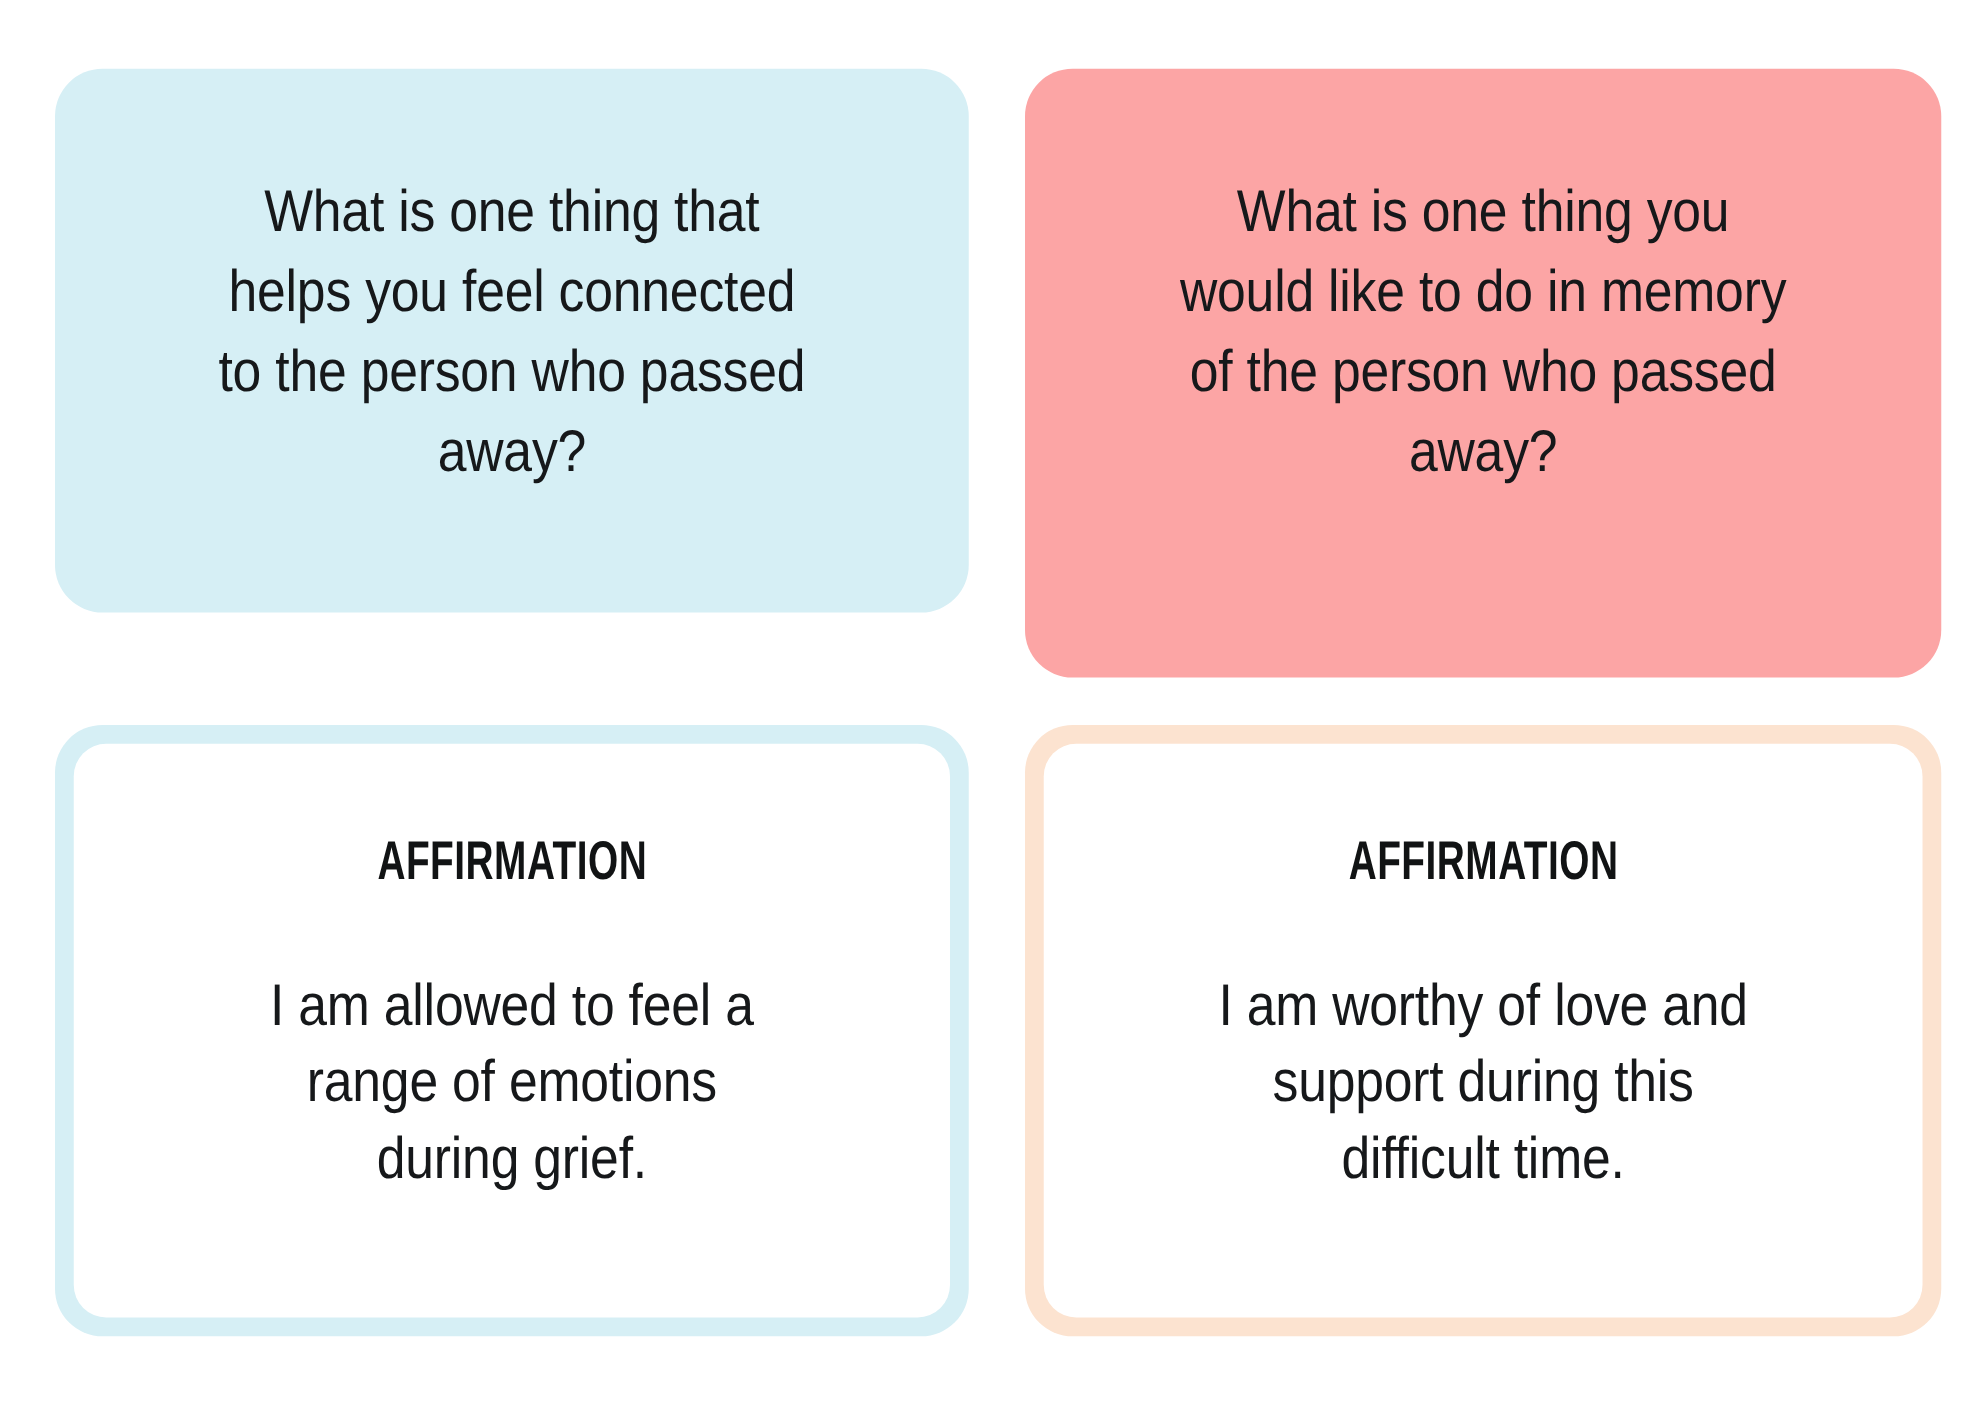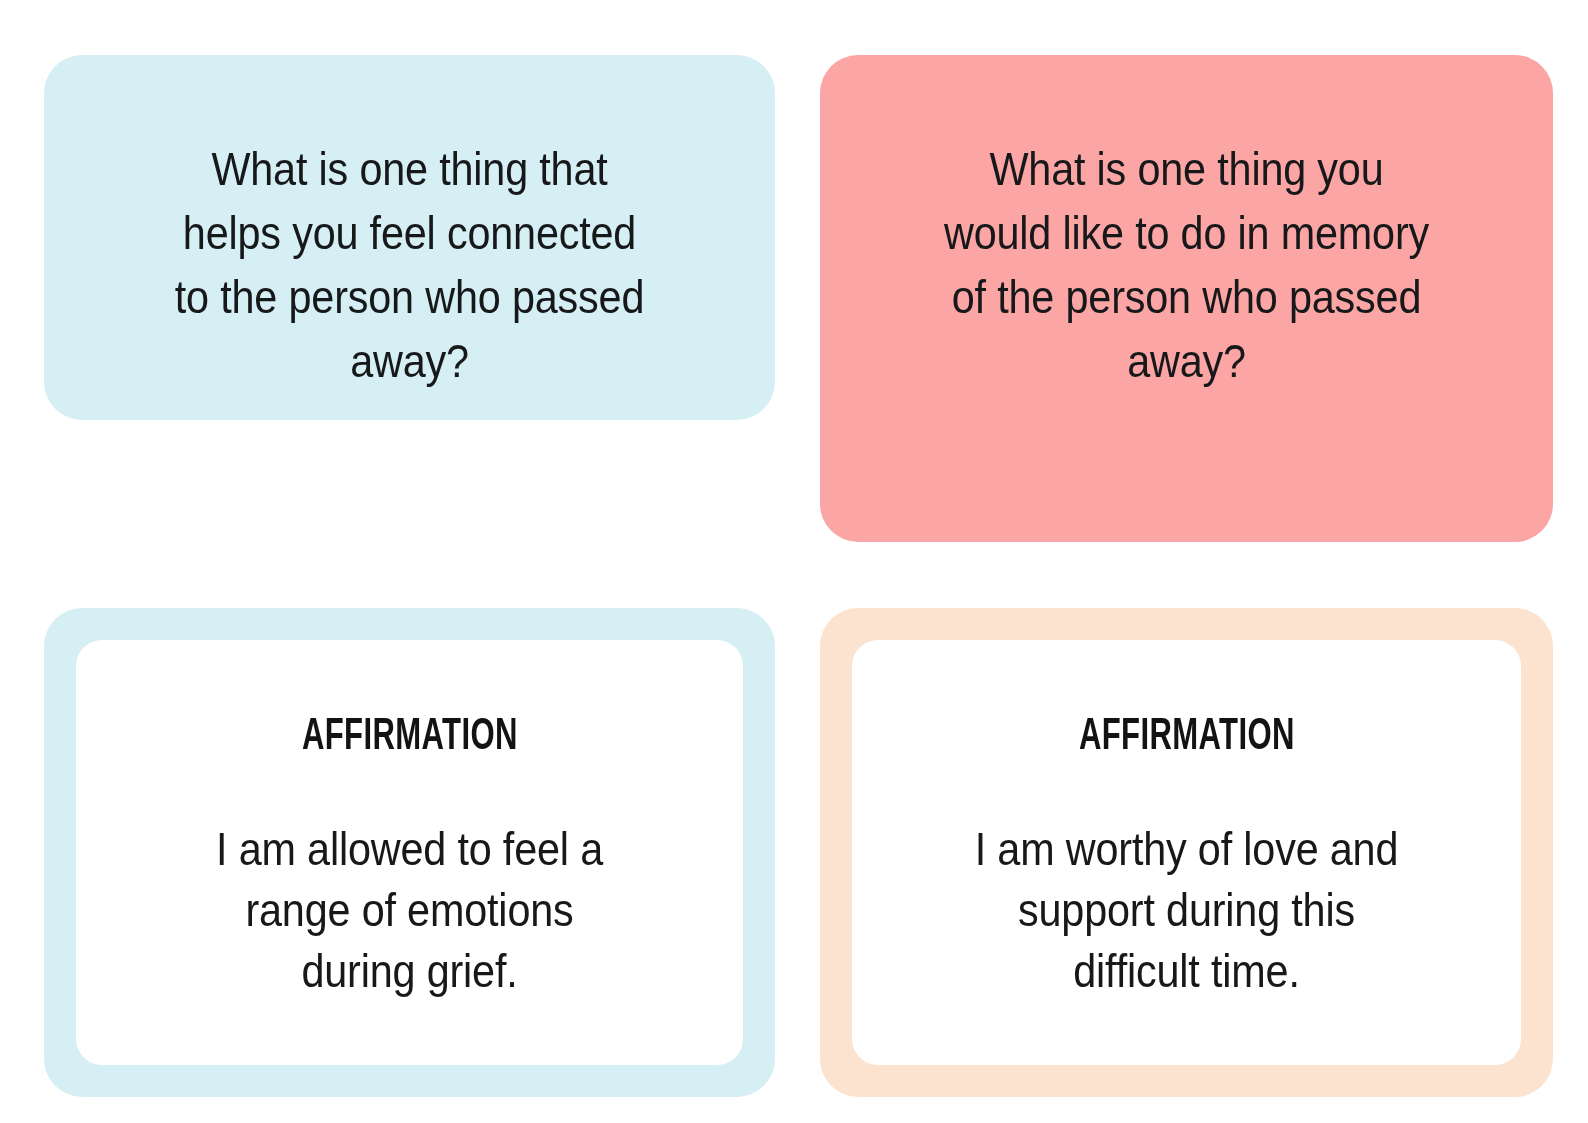--- a/index.html
+++ b/index.html
@@ -48,22 +48,21 @@
     font-weight: 400;
     color: #16181a;
     letter-spacing: -0.2px;
     transform: scaleX(0.88);
     transform-origin: center top;
     white-space: pre-line;
   }
 
   
   .affirmation-card {
-    padding: 32px;
-    margin-top: 28px;
+    padding: 15px;
   }
 
   .affirmation-inner {
     width: 100%;
     height: 100%;
     background: #ffffff;
     border-radius: 26px;
     box-sizing: border-box;
     display: flex;
     flex-direction: column;
@@ -93,21 +92,21 @@
     line-height: 61px;
     font-weight: 400;
     color: #16181a;
     letter-spacing: -0.2px;
     transform: scaleX(0.88);
     transform-origin: center top;
     white-space: pre-line;
   }
 
   
-  #card-q-left   { left: 44px;  top: 55px;  width: 731px; height: 365px; }
+  #card-q-left   { left: 44px;  top: 55px;  width: 731px; height: 435px; }
   #card-q-right  { left: 820px; top: 55px;  width: 733px; height: 487px; }
   #card-a-left   { left: 44px;  top: 580px; width: 731px; height: 489px; }
   #card-a-right  { left: 820px; top: 580px; width: 733px; height: 489px; }
 </style>
 </head>
 <body style="background: rgb(255, 255, 255);">
 
 <div class="sheet">
 
   <div class="card prompt-card" id="card-q-left" style="background: rgb(214, 239, 245);">

